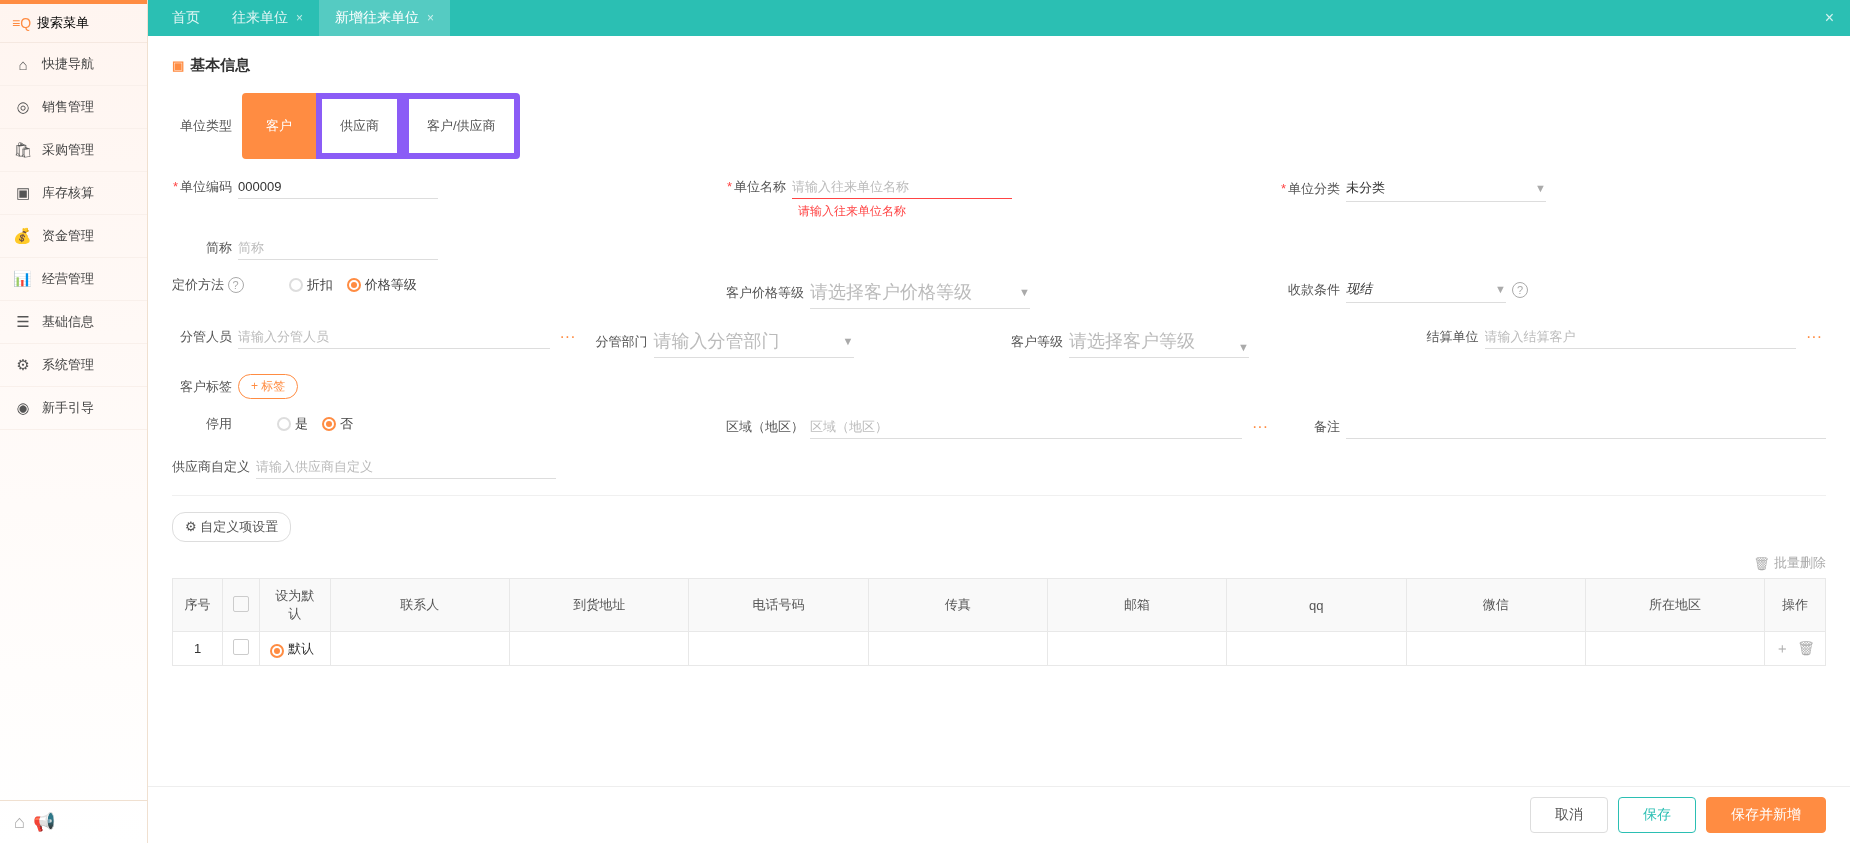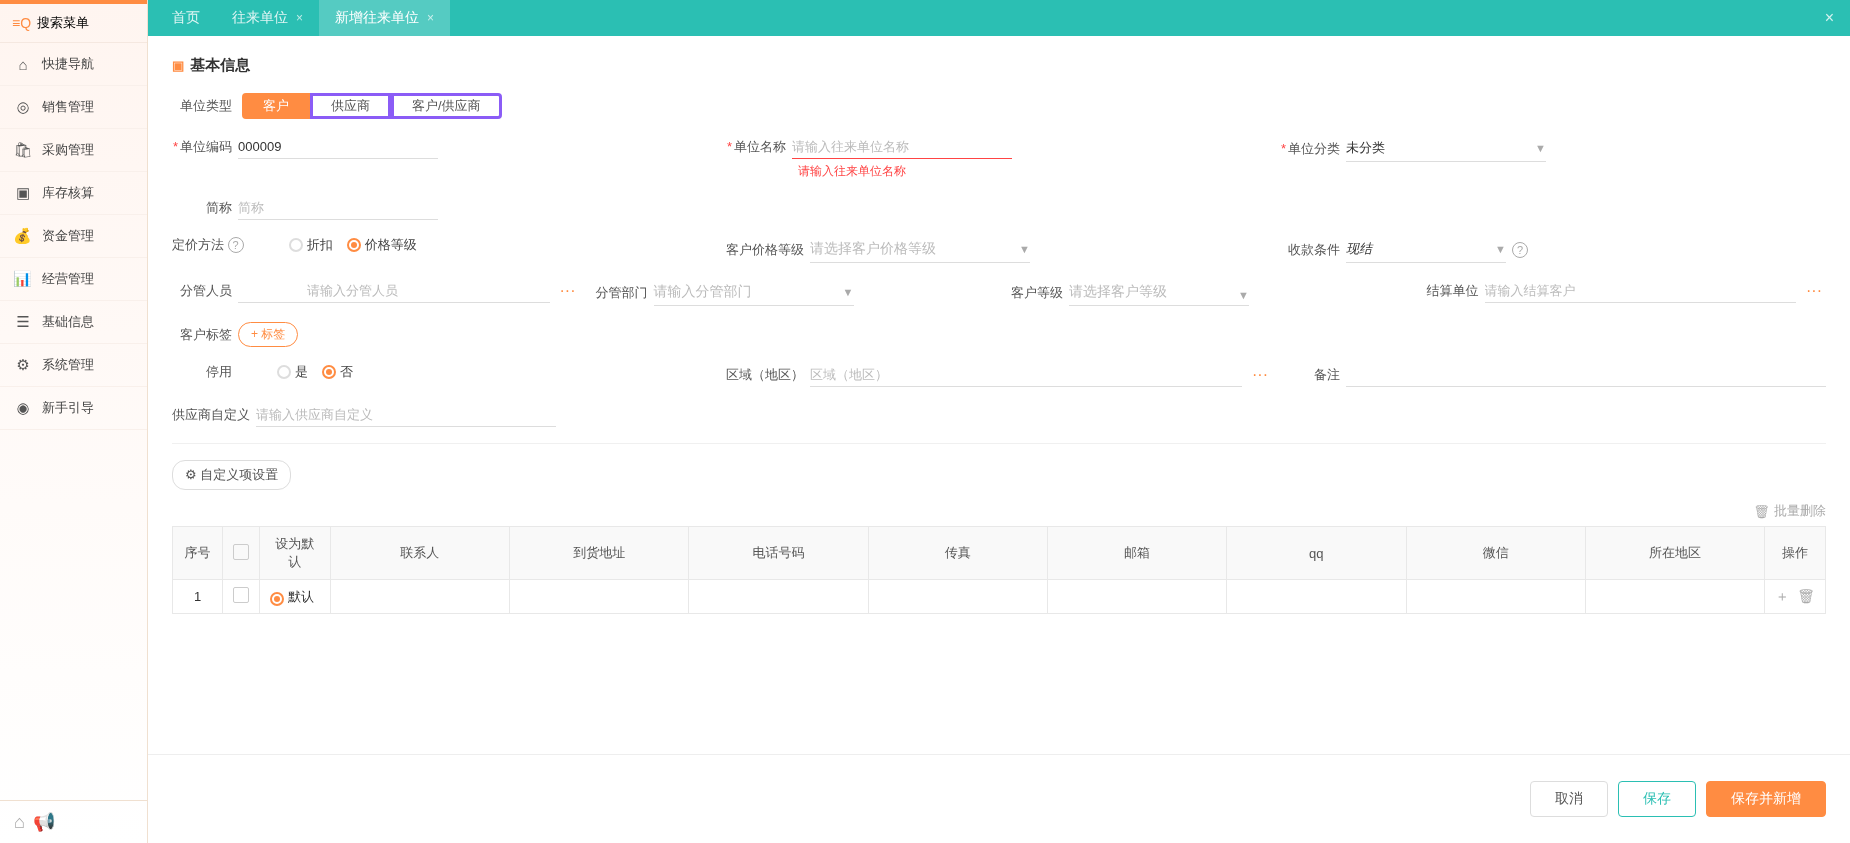--- a/index.html
+++ b/index.html
@@ -159,22 +159,22 @@
     .form-input.error { border-bottom-color: #f44; }
     .form-input::placeholder { color: #bbb; }
     .error-msg { color: #f44; font-size: 12px; margin-top: 2px; display: block; }
 
     
     .unit-type-group {
       display: flex;
       gap: 0;
     }
     .unit-type-btn {
-      padding: 1px 18px;
-      border: 3px solid #8b5cf6;
+      padding: 18px 18px;
+      border: 6px solid #8b5cf6;
       background: #fff;
       cursor: pointer;
       font-size: 13px;
       color: #555;
     }
     .unit-type-btn:first-child { border-radius: 4px 0 0 4px; }
     .unit-type-btn:last-child { border-radius: 0 4px 4px 0; }
     .unit-type-btn.active {
       background: #ff8c42;
       color: #fff;
@@ -185,21 +185,21 @@
     .form-select {
       flex: 1;
       display: flex;
       align-items: center;
       border-bottom: 1px solid #ddd;
       padding: 4px 0;
       cursor: pointer;
       gap: 4px;
     }
     .form-select-text { flex: 1; font-size: 13px; color: #333; }
-    .form-select-placeholder { flex: 1; font-size: 14px; color: #bbb; }
+    .form-select-placeholder { flex: 1; font-size: 18px; color: #bbb; }
     .form-select-arrow { color: #aaa; font-size: 11px; }
 
     
     .radio-group {
       display: flex;
       gap: 14px;
       margin-left: 39px;
     }
     .radio-item {
       display: flex;
@@ -289,21 +289,21 @@
       text-align: center;
       color: #333;
     }
     .data-table td:first-child, .data-table th:first-child { width: 50px; }
 
     
     .action-bar {
       display: flex;
       align-items: center;
       justify-content: flex-end;
-      padding: 26px 24px;
+      padding: 10px 24px;
       background: #fff;
       border-top: 1px solid #eee;
       gap: 10px;
       flex-shrink: 0;
     }
     .btn {
       padding: 8px 24px;
       border-radius: 4px;
       font-size: 14px;
       cursor: pointer;
@@ -554,21 +554,21 @@
         </div>
         <span class="help-icon">?</span>
       </div>
     </div>
 
     <div class="form-row">
 
       <div class="form-field">
         <span class="form-label">分管人员</span>
         <div class="input-with-icon">
-          <input type="text" style="max-width: 160px; text-align: right;" placeholder="请输入分管人员">
+          <input type="text" style="max-width: 160px;" placeholder="请输入分管人员">
         </div>
         <span class="more-btn">···</span>
       </div>
 
       <div class="form-field">
         <span class="form-label">分管部门</span>
         <div class="form-select" style="max-width:200px;">
           <span class="form-select-placeholder">请输入分管部门</span>
           <span class="form-select-arrow">▼</span>
         </div>

